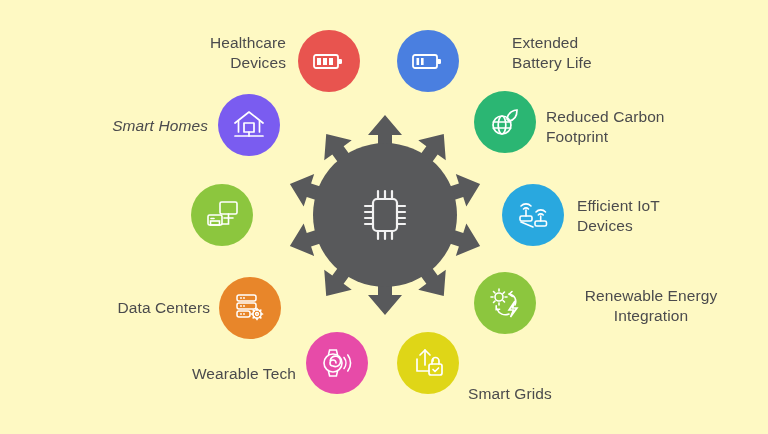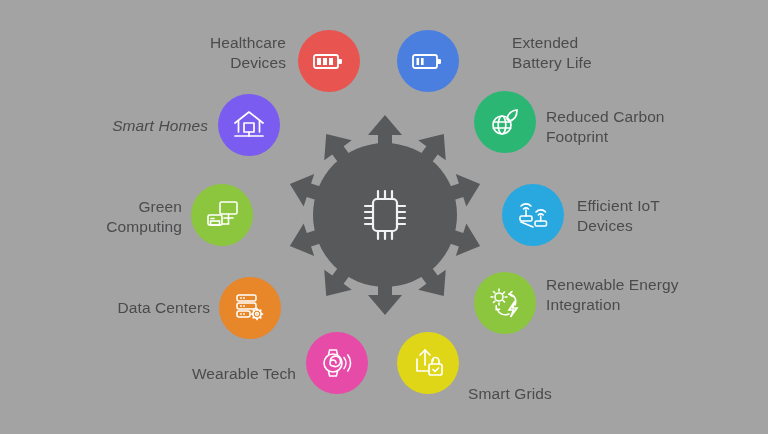--- a/index.html
+++ b/index.html
@@ -2,21 +2,21 @@
 <html><head>
 <meta charset="utf-8">
 <style>
   html,body{margin:0;padding:0;}
   body{
     width:768px;height:434px;
     background:#ffffff;
     font-family:"Liberation Sans", sans-serif;
     overflow:hidden;
   }
-  #stage{position:relative;width:768px;height:434px;background:#a3a3a3;}
+  #stage{position:relative;width:768px;height:434px;background:#fef9c3;}
 
   
   .hub{
     position:absolute;
     left:313px;top:143px;
     width:144px;height:144px;
     border-radius:50%;
     background:#58595b;
     display:flex;align-items:center;justify-content:center;
     z-index:3;
@@ -167,21 +167,21 @@
         <line x1="5.5" y1="15.5" x2="7" y2="14"></line>
         <line x1="15" y1="6.5" x2="16.5" y2="5"></line>
         <path d="M21 7 C 27 8, 29 13, 27 18"></path>
         <path d="M24 4.5 L 21.3 7.2 L 24.3 9.3"></path>
         <path d="M9 22 C 11 27, 16 29, 21 27"></path>
         <path d="M8.2 18.8 L 8.2 22.6 L 11.6 22.2"></path>
         <path d="M27 14 L 21 23 L 25.5 23 L 22.5 30 L 29 21 L 24.5 21 Z"></path>
       </svg>
     </span>
   </div>
-  <div class="label right" id="l4" style="left: 546px; top: 275px; width: 210px;">Renewable Energy
+  <div class="label right" id="l4" style="left: 546px; top: 286px; width: 210px; text-align: center;">Renewable Energy
 Integration</div>
 
   <div class="node" id="n5" style="left: 397px; top: 332px; background: rgb(223, 214, 23);">
     <span>
       <svg width="34" height="32" viewBox="0 0 34 32" fill="none" stroke="#fff" stroke-width="1.7" stroke-linecap="round" stroke-linejoin="round">
         <path d="M6 12 L 6 24 L 18 24"></path>
         <path d="M22 12 L 22 14"></path>
         <line x1="14" y1="3" x2="14" y2="18"></line>
         <path d="M9 8 L 14 3 L 19 8"></path>
         <rect x="18" y="17" width="13" height="11" rx="2"></rect>
@@ -241,22 +241,20 @@
         <rect x="15" y="2" width="17" height="12" rx="1.6"></rect>
         <line x1="23.5" y1="14" x2="23.5" y2="18"></line>
         <line x1="19" y1="18" x2="28" y2="18"></line>
         <path d="M23.5 18 L 23.5 24 L 17 24"></path>
         <rect x="3" y="15" width="14" height="10" rx="1.6"></rect>
         <line x1="6" y1="18.5" x2="9" y2="18.5"></line>
         <rect x="5.5" y="21" width="9" height="4"></rect>
       </svg>
     </span>
   </div>
-  <div class="label left" id="l8" style="left: 60px; top: 197px; width: 122px;">Green
-Computing</div>
 
   <div class="node" id="n9" style="left: 218px; top: 94px; background: rgb(122, 92, 240);">
     <span>
       <svg width="34" height="30" viewBox="0 0 34 30" fill="none" stroke="#fff" stroke-width="1.7" stroke-linecap="round" stroke-linejoin="round">
         <path d="M3 13 L 17 2 L 31 13"></path>
         <path d="M6.5 11 L 6.5 22"></path>
         <path d="M27.5 11 L 27.5 22"></path>
         <rect x="12" y="13" width="10" height="9"></rect>
         <line x1="17" y1="22" x2="17" y2="26"></line>
         <line x1="3" y1="26" x2="31" y2="26"></line>

